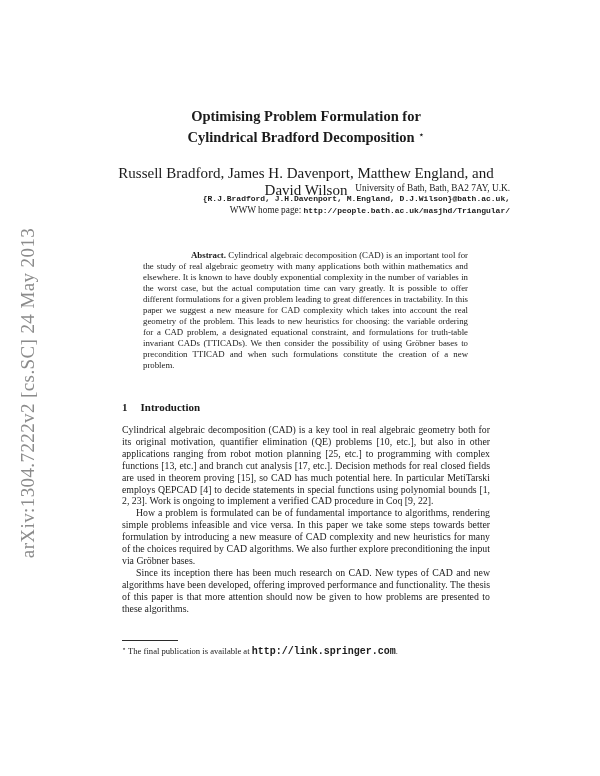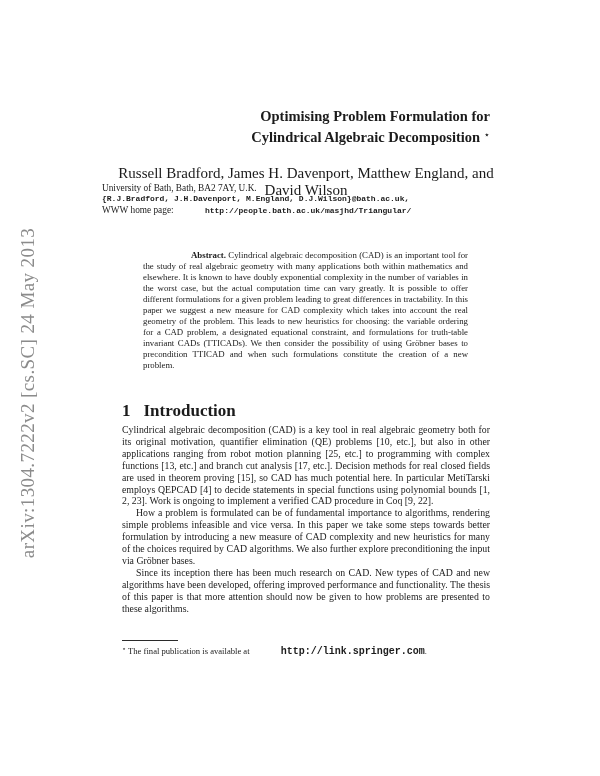--- a/index.html
+++ b/index.html
@@ -22,21 +22,21 @@
     font-size: 19px;
     letter-spacing: 0.4px;
     color: #8b8b8b;
     font-family: "Liberation Serif", "DejaVu Serif", serif;
   }
   .title {
     position: absolute;
     left: 122px;
     top: 107px;
     width: 368px;
-    text-align: right;
+    text-align: center;
     font-weight: bold;
     font-size: 14.5px;
     line-height: 18.5px;
   }
   .title .line { display: block; }
   .title .star {
     font-size: 10px;
     vertical-align: 4px;
     font-weight: normal;
   }
@@ -46,21 +46,21 @@
     top: 165px;
     width: 408px;
     text-align: center;
     font-size: 15px;
   }
   .affil {
     position: absolute;
     left: 102px;
     top: 183px;
     width: 408px;
-    text-align: left;
+    text-align: right;
     font-size: 9.3px;
     line-height: 10.8px;
   }
   .mono {
     font-family: "Liberation Mono", "DejaVu Sans Mono", monospace;
     font-size: 8px;
     font-weight: bold;
   }
   .abstract {
     position: absolute;
@@ -71,21 +71,21 @@
     line-height: 11px;
     text-align: justify;
   }
   .abstract .abstract-label { font-weight: bold; margin-left: 48px; }
   .section-heading {
     position: absolute;
     left: 122px;
     top: 401px;
     width: 368px;
     font-weight: bold;
-    font-size: 17px;
+    font-size: 11px;
   }
   .section-heading .sec-num { margin-right: 13px; }
   .body-text {
     position: absolute;
     left: 122px;
     top: 424px;
     width: 368px;
     font-size: 9.8px;
     line-height: 11.9px;
     text-align: justify;
@@ -105,32 +105,32 @@
     width: 368px;
     font-size: 8.6px;
     line-height: 10px;
   }
   .footnote .marker {
     font-size: 6.5px;
     vertical-align: 3px;
     margin-right: 2px;
   }
   .footnote .mono { font-size: 10px; }
-  a { color: inherit; text-decoration: none; margin-left: 29px; }
+  a { color: inherit; text-decoration: none; }
 </style>
 </head>
 <body>
 
 <div class="page">
 
   <div class="watermark">arXiv:1304.7222v2  [cs.SC]  24 May 2013</div>
 
   <h1 class="title">
       <span class="line">Optimising Problem Formulation for</span>
-      <span class="line"><span>Cylindrical Algebraic Decomposition</span> <span class="star">⋆</span></span>
+      <span class="line"><span>Cylindrical Bradford Decomposition</span> <span class="star">⋆</span></span>
     </h1>
 
   <div class="authors">Russell Bradford, James H. Davenport, Matthew England, and David Wilson</div>
 
   <div class="affil">
     <div>University of Bath, Bath, BA2 7AY, U.K.</div>
     <div class="mono">{R.J.Bradford, J.H.Davenport, M.England, D.J.Wilson}@bath.ac.uk,</div>
     <div><span>WWW home page: </span><a href="#" class="mono">http://people.bath.ac.uk/masjhd/Triangular/</a></div>
   </div>
 

